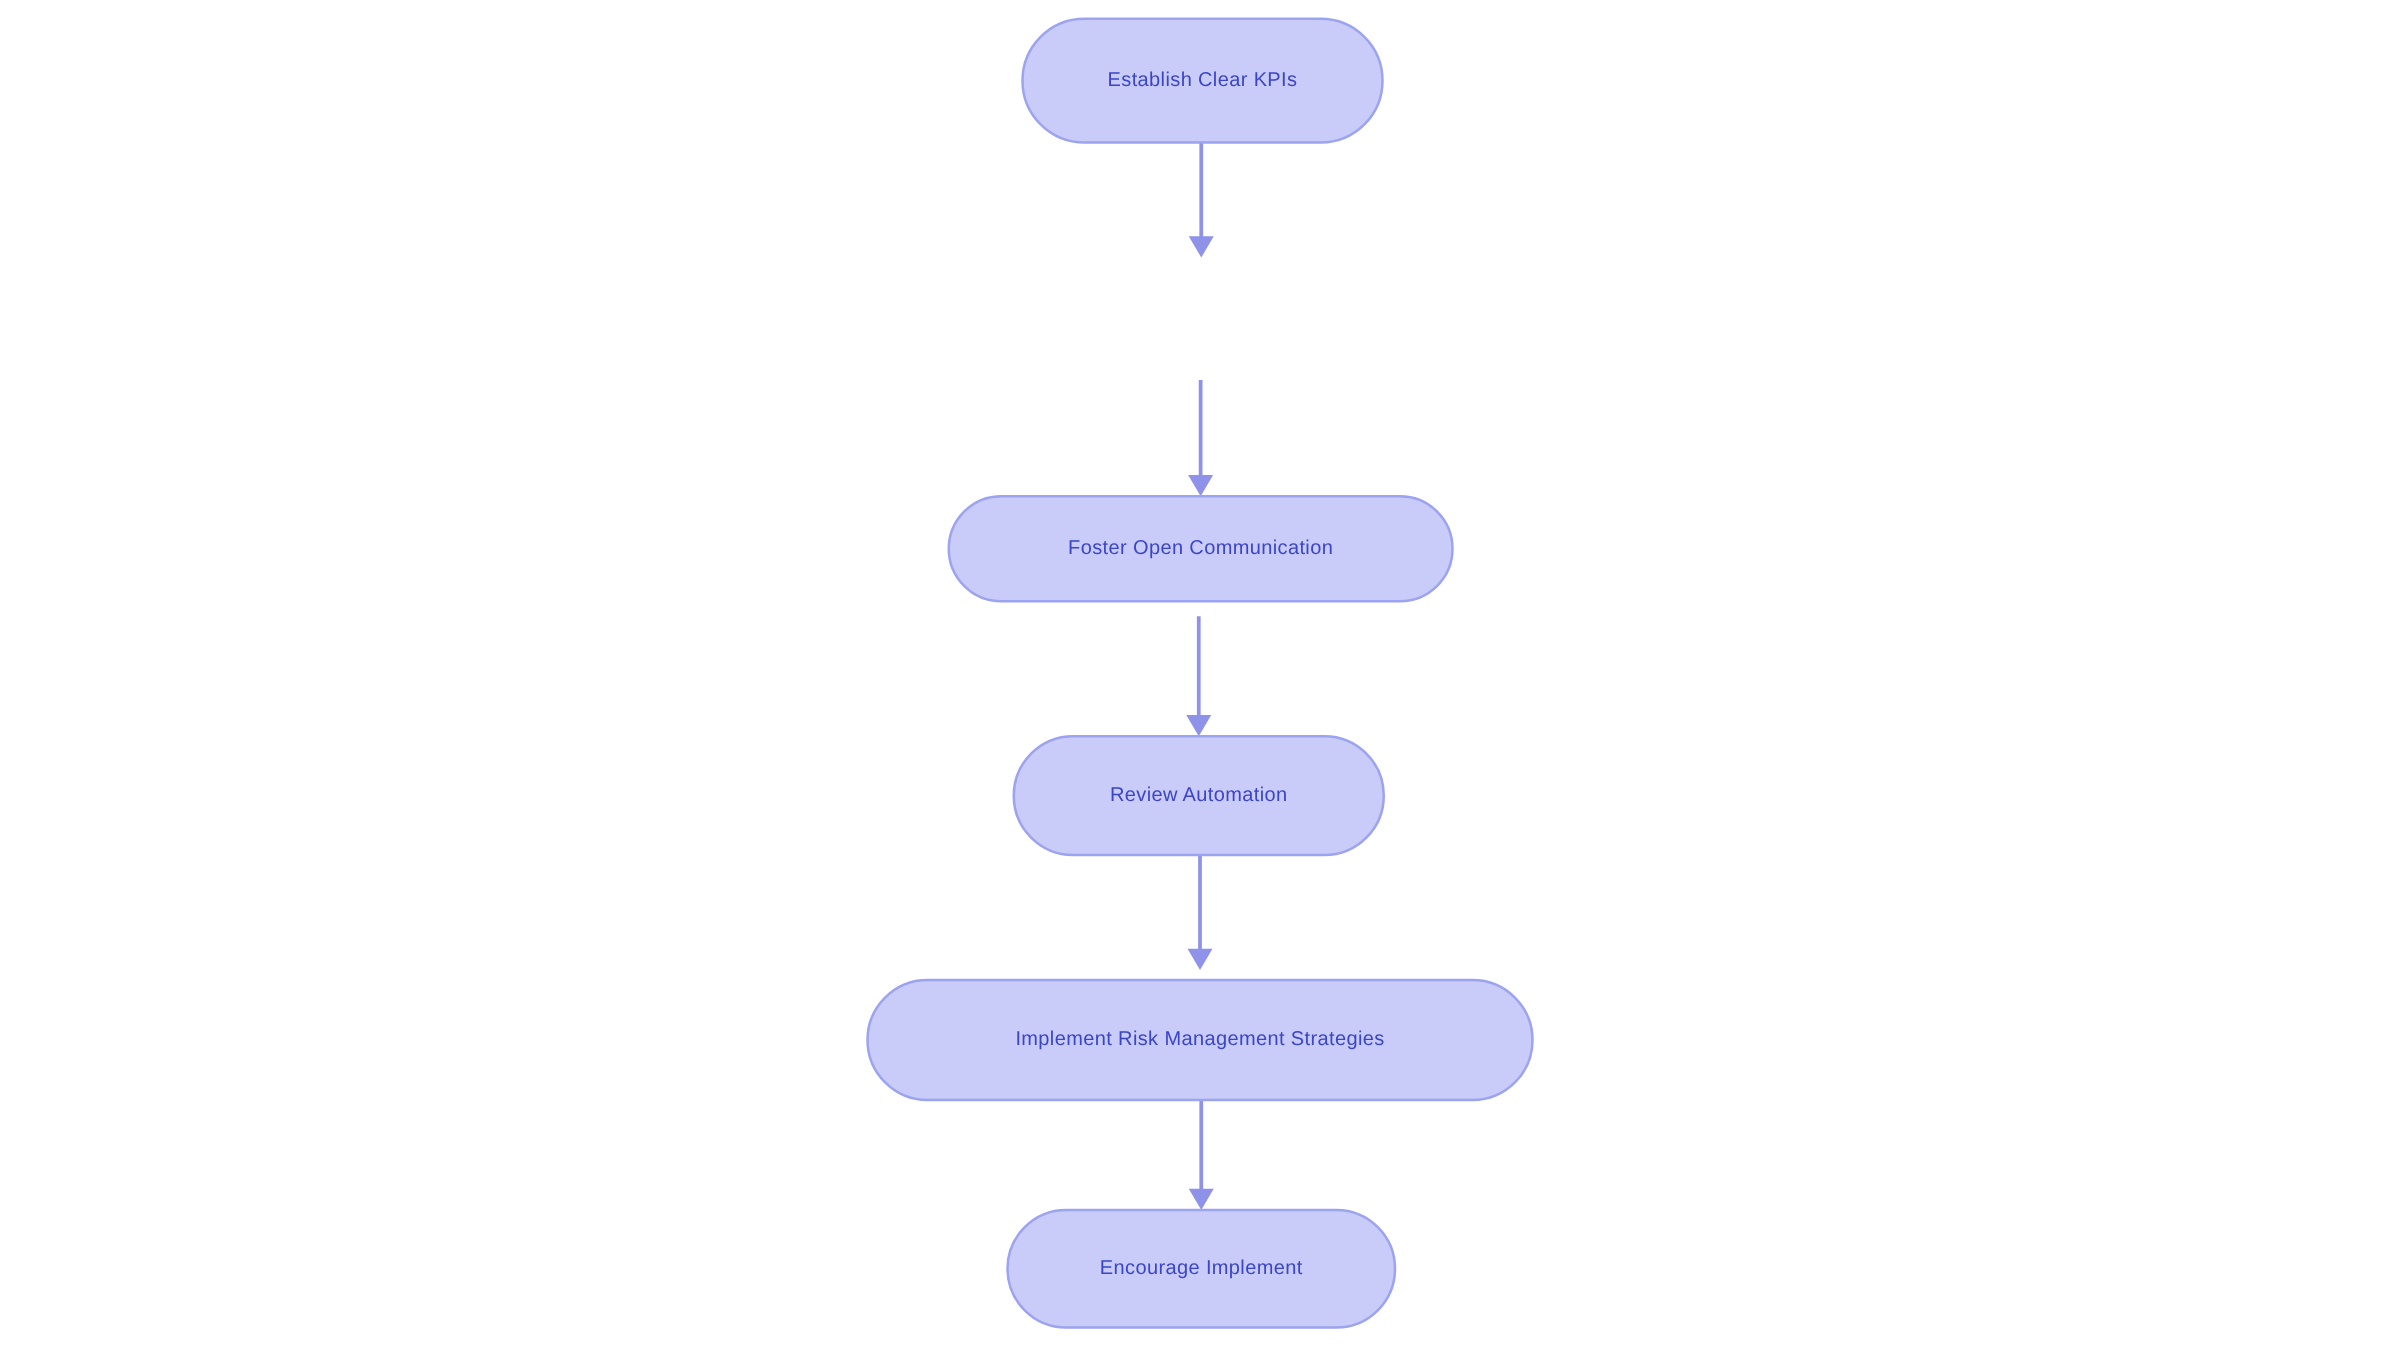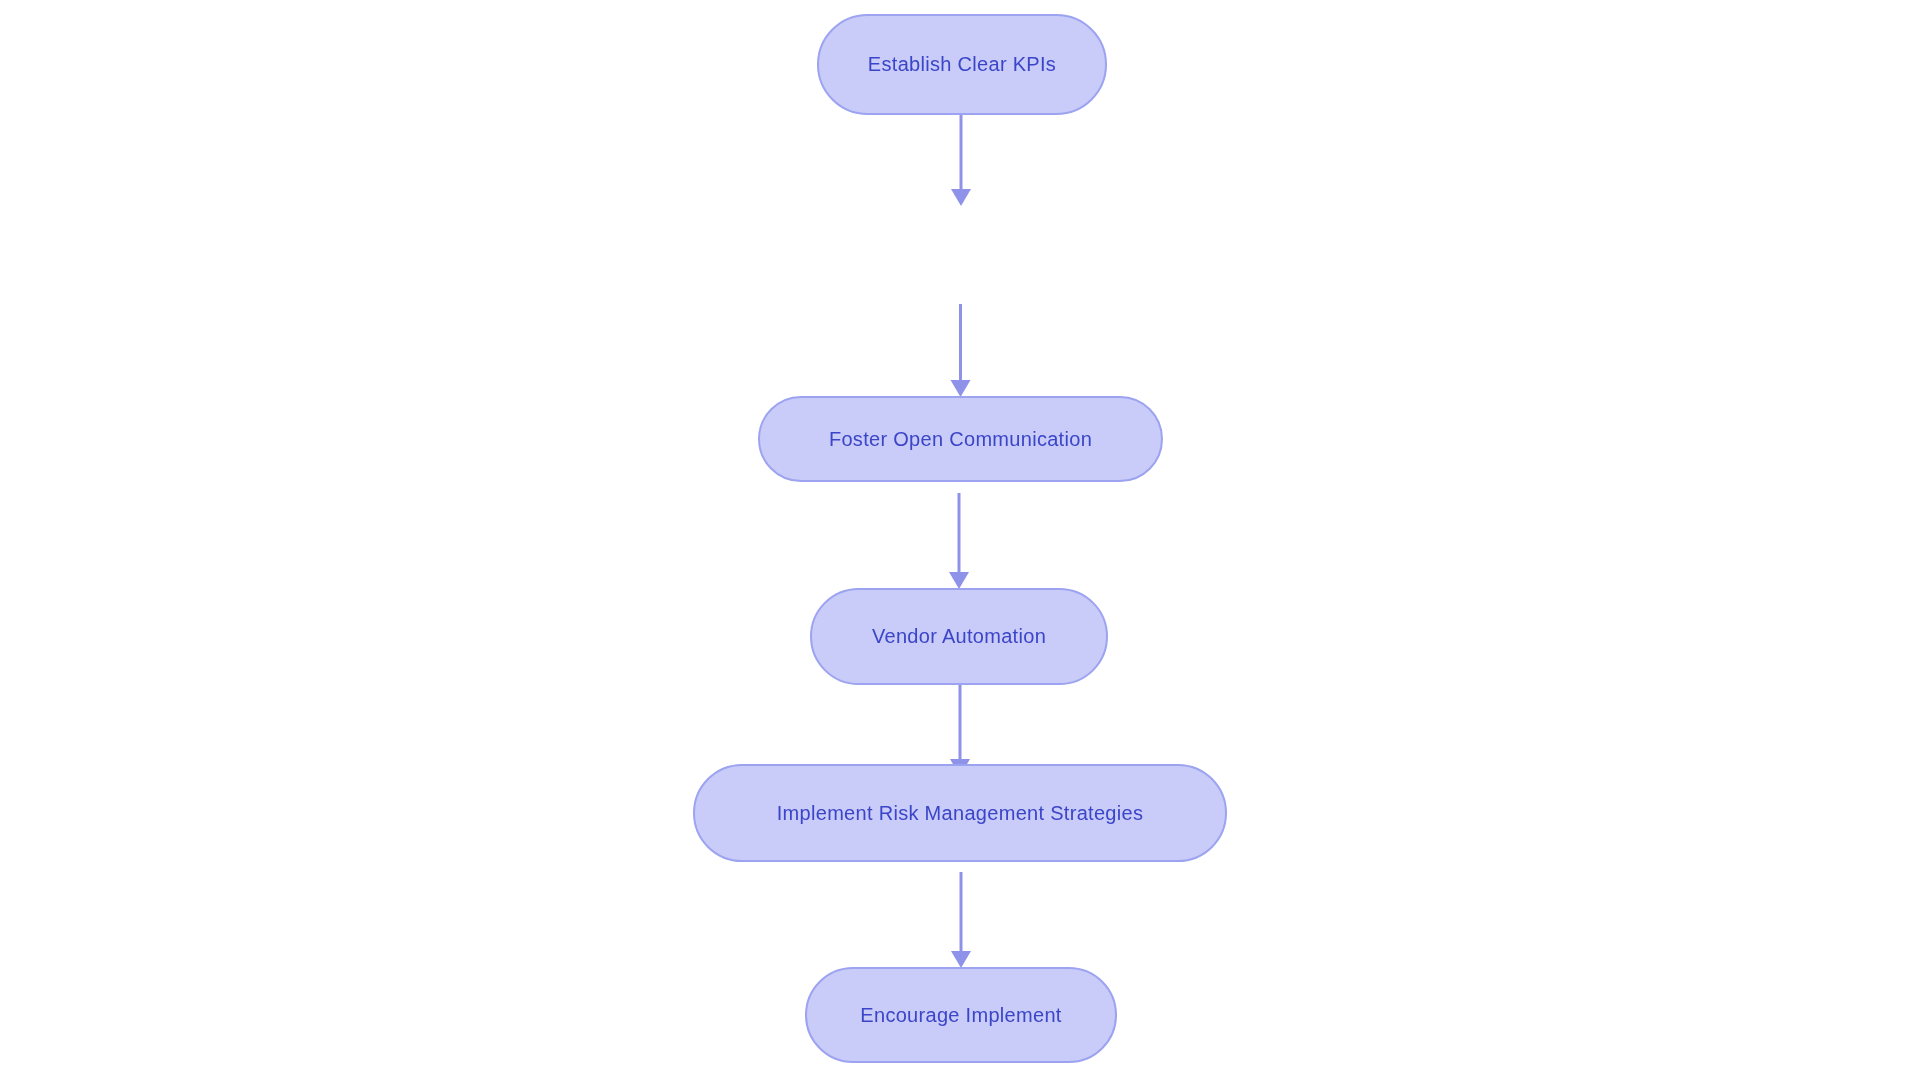--- a/index.html
+++ b/index.html
@@ -25,21 +25,21 @@
   .node {
     position: absolute;
     display: flex;
     align-items: center;
     justify-content: center;
     box-sizing: border-box;
     border-radius: 52px;
     border: 2px solid var(--node-border, #9ca3f0);
     background: var(--node-fill, #c9cbf8);
     color: var(--node-text, #3b45c8);
-    font-size: 20px;
+    font-size: 16px;
     font-weight: 400;
     letter-spacing: 0.3px;
     white-space: nowrap;
     text-align: center;
   }
   .node-label {
     display: inline-block;
     padding: 0 14px;
   }
 </style>
@@ -74,24 +74,24 @@
   <div class="node" style="left: 817px; top: 14px; width: 290px; height: 101px;">
     <span class="node-label">Establish Clear KPIs</span>
   </div>
 
 
   <div class="node" style="left: 758px; top: 396px; width: 405px; height: 86px;">
     <span class="node-label">Foster Open Communication</span>
   </div>
 
   <div class="node" style="left: 810px; top: 588px; width: 298px; height: 97px;">
-    <span class="node-label">Vendor Automation</span>
+    <span class="node-label">Review Automation</span>
   </div>
 
-  <div class="node" style="left: 693px; top: 764px; width: 534px; height: 98px;">
+  <div class="node" style="left: 693px; top: 783px; width: 534px; height: 98px;">
     <span class="node-label">Implement Risk Management Strategies</span>
   </div>
 
   <div class="node" style="left: 805px; top: 967px; width: 312px; height: 96px;">
     <span class="node-label">Encourage Implement</span>
   </div>
 
 </div>
 
 </body></html>

